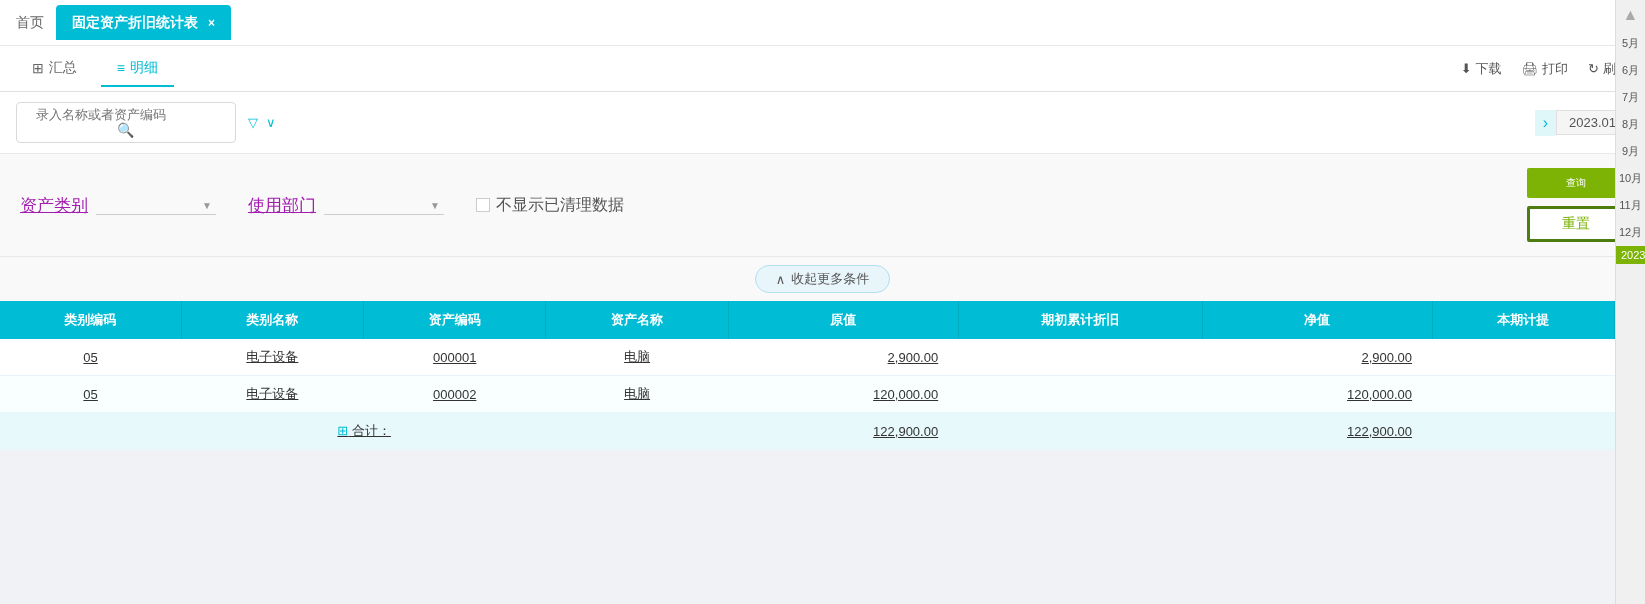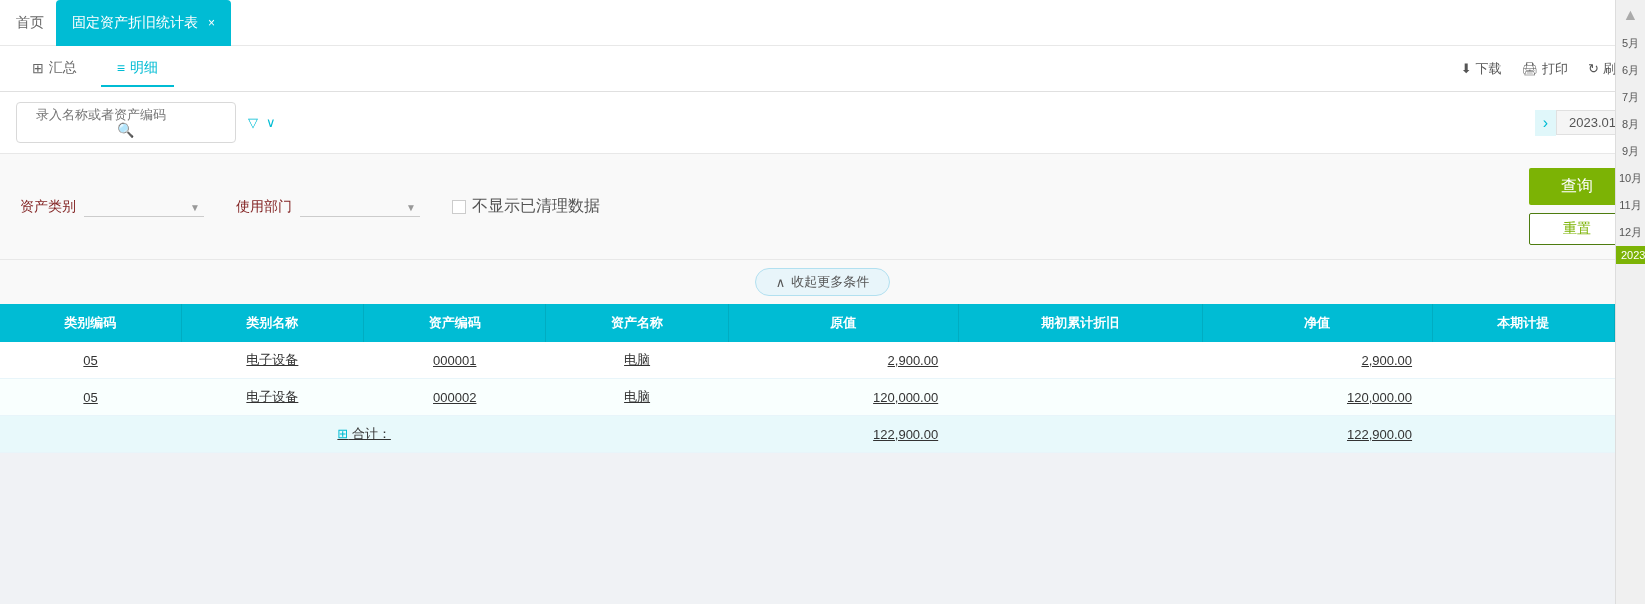--- a/index.html
+++ b/index.html
@@ -1,21 +1,21 @@
 <!DOCTYPE html>
 <html><head>
   <meta charset="utf-8">
   <style>
     * { box-sizing: border-box; margin: 0; padding: 0; }
     body { font-family: "Microsoft YaHei", "PingFang SC", Arial, sans-serif; font-size: 13px; background: #f0f2f5; color: #333; width: 1645px; height: 604px; overflow: hidden; }
 
     
     .top-nav { display: flex; align-items: center; background: #fff; border-bottom: 1px solid #e8e8e8; height: 46px; padding: 8px 16px; }
     .nav-home { color: #666; cursor: pointer; margin-right: 4px; font-size: 14px; }
-    .nav-tab { display: flex; align-items: center; background: #00bcd4; color: #fff; padding: 0 16px; height: 46px; border-radius: 4px 4px 0 0; font-size: 14px; margin-left: 8px; position: relative; }
+    .nav-tab { display: flex; align-items: center; background: #00bcd4; color: #fff; padding: 0 16px; height: 35px; border-radius: 4px 4px 0 0; font-size: 14px; margin-left: 8px; position: relative; font-weight: bold; }
     .nav-tab .close-icon { margin-left: 10px; cursor: pointer; font-size: 12px; }
     .nav-close-btn { margin-left: auto; color: #666; cursor: pointer; font-size: 18px; }
 
     
     .sub-tabs { display: flex; align-items: center; background: #fff; border-bottom: 1px solid #e0e0e0; padding: 0 16px; height: 46px; justify-content: space-between; }
     .sub-tabs-left { display: flex; align-items: center; gap: 8px; }
     .sub-tab { display: flex; align-items: center; gap: 5px; padding: 8px 16px; cursor: pointer; color: #666; border-bottom: 2px solid transparent; font-size: 14px; }
     .sub-tab.active { color: #00bcd4; border-bottom: 2px solid #00bcd4; }
     .sub-tab-icon { font-size: 14px; }
     .sub-tabs-right { display: flex; align-items: center; gap: 20px; color: #555; font-size: 13px; }
@@ -29,29 +29,29 @@
     .more-conditions { display: flex; align-items: center; gap: 4px; color: #00bcd4; cursor: pointer; font-size: 13px; }
     .filter-icon { font-size: 13px; }
     .date-nav { margin-left: auto; display: flex; align-items: center; }
     .date-nav-arrow { background: #e0f7fa; border: none; color: #00bcd4; cursor: pointer; padding: 4px 8px; font-size: 16px; }
     .date-display { background: #f5f5f5; padding: 4px 12px; font-size: 13px; color: #555; border: 1px solid #e0e0e0; }
 
     
     .filter-area { background: #f9f9f9; padding: 14px 20px; border-bottom: 1px solid #e8e8e8; }
     .filter-row { display: flex; align-items: center; gap: 32px; }
     .filter-item { display: flex; align-items: center; gap: 8px; }
-    .filter-label { color: #7f1d1d; font-size: 14px; }
+    .filter-label { color: #a21caf; font-size: 17px; text-decoration: underline; }
     .filter-select { border: none; border-bottom: 1px solid #ccc; background: transparent; padding: 2px 20px 2px 4px; font-size: 13px; color: #333; min-width: 120px; outline: none; cursor: pointer; appearance: none; position: relative; }
     .filter-select-wrap { position: relative; display: inline-block; }
     .filter-select-wrap::after { content: "▼"; position: absolute; right: 4px; top: 50%; transform: translateY(-50%); font-size: 10px; color: #999; pointer-events: none; }
     .checkbox-item { display: flex; align-items: center; gap: 6px; cursor: pointer; font-size: 16px; color: #555; }
     .checkbox-box { width: 14px; height: 14px; border: 1px solid #ccc; background: #fff; }
     .filter-buttons { margin-left: auto; display: flex; flex-direction: column; gap: 8px; }
-    .btn-query { background: #7cb305; color: #fff; border: none; padding: 8px 32px; font-size: 16px; cursor: pointer; border-radius: 2px; }
-    .btn-reset { background: #fff; color: #7cb305; border: 1px solid #4d7c0f; padding: 6px 32px; font-size: 14px; cursor: pointer; border-radius: 2px; }
+    .btn-query { background: #7cb305; color: #fff; border: none; padding: 8px 32px; font-size: 10px; cursor: pointer; border-radius: 2px; }
+    .btn-reset { background: #fff; color: #7cb305; border: 3px solid #4d7c0f; padding: 6px 32px; font-size: 14px; cursor: pointer; border-radius: 2px; }
 
     
     .collapse-bar { display: flex; justify-content: center; align-items: center; padding: 8px 0; background: #f9f9f9; }
     .collapse-btn { background: #e8f5fa; border: 1px solid #b2e0f0; border-radius: 20px; padding: 4px 20px; color: #555; cursor: pointer; font-size: 13px; display: flex; align-items: center; gap: 6px; }
 
     
     .table-wrap { background: #fff; overflow-x: auto; }
     table { width: 100%; border-collapse: collapse; }
     thead tr { background: #00bcd4; color: #fff; }
     thead th { padding: 10px 12px; font-weight: bold; font-size: 13px; text-align: center; border-right: 1px solid #00acc1; white-space: nowrap; }

